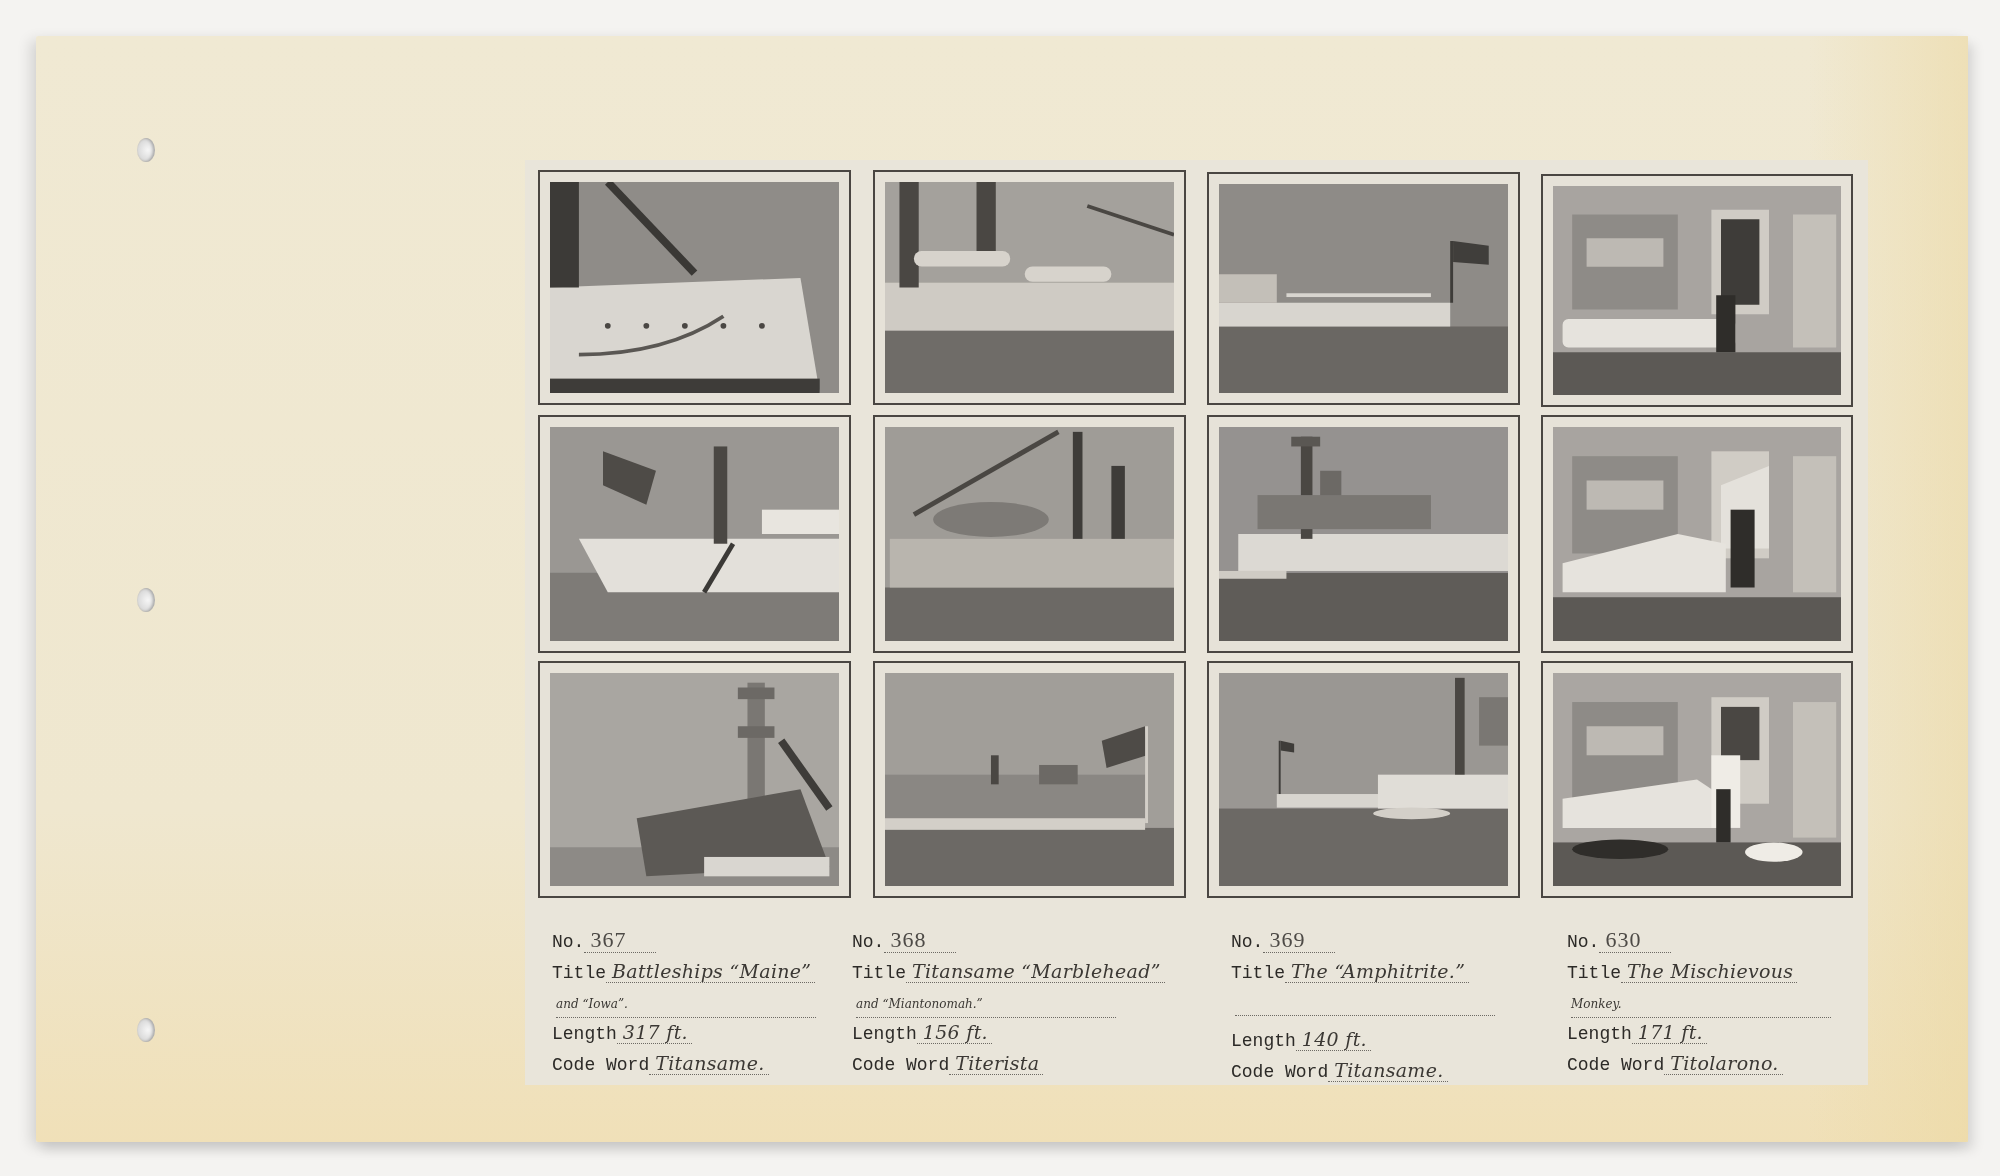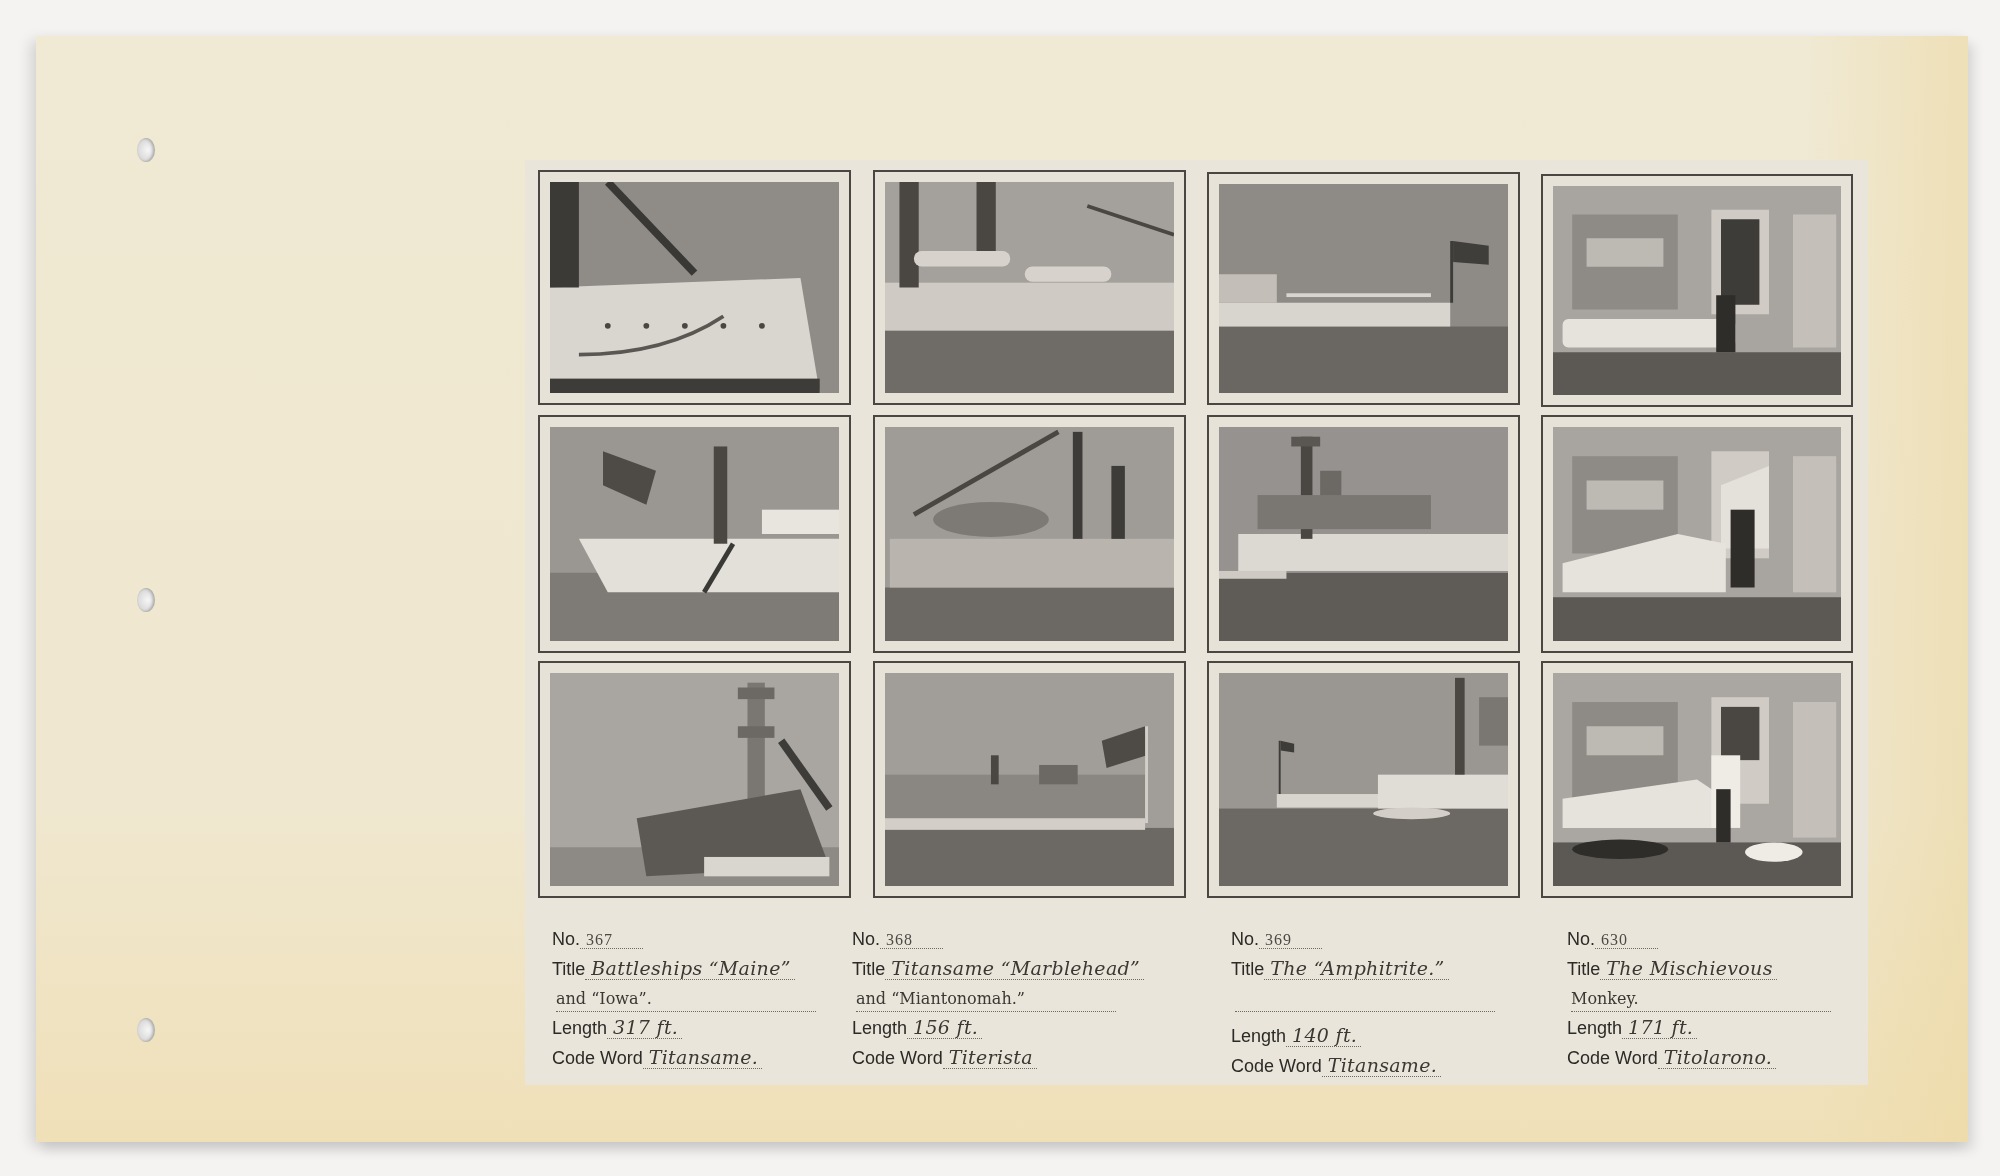--- a/index.html
+++ b/index.html
@@ -37,34 +37,34 @@
   .photo .img {
     width: 100%; height: 100%; position: relative; overflow: hidden;
     background: linear-gradient(180deg, #8d8a86 0%, #9b9894 45%, #6e6b67 62%, #5c5955 100%);
   }
   .photo .img svg { position: absolute; left: 0; top: 0; width: 100%; height: 100%; }
   .caption {
     position: absolute; top: 925px; width: 300px;
     font-size: 18px; color: #2c2a27; line-height: 29px;
   }
   .caption .row { white-space: nowrap; position: relative; }
-  .caption .lbl { font-family: Liberation Sans, sans-serif; }
+  .caption .lbl { font-family: Liberation Mono, monospace; }
   .caption .val {
     font-family: "DejaVu Serif", serif; font-style: italic; font-size: 19px;
     color: #3b3834; border-bottom: 1px dotted #6d6a64; padding: 0 4px 0 6px;
     letter-spacing: 0.3px;
     text-align: center;
   }
   .caption .num {
-    font-family: "Liberation Serif", serif; font-size: 16px; color: #4d4a46;
+    font-family: "Liberation Serif", serif; font-size: 22px; color: #4d4a46;
     border-bottom: 1px dotted #6d6a64; padding: 0 30px 0 6px; letter-spacing: 1px;
   }
   .caption .line2 {
     display: inline-block; width: 260px; border-bottom: 1px dotted #6d6a64;
-    font-family: "DejaVu Serif", serif; font-size: 16px; color: #3b3834;
+    font-family: "DejaVu Serif", serif; font-style: italic; font-size: 12px; color: #3b3834;
     height: 27px; margin-left: 4px;
   }
 </style>
 </head>
 <body>
 
 <div class="card">
   <div class="hole" style="left:101px; top:102px;"></div>
   <div class="hole" style="left:101px; top:552px;"></div>
   <div class="hole" style="left:101px; top:982px;"></div>

